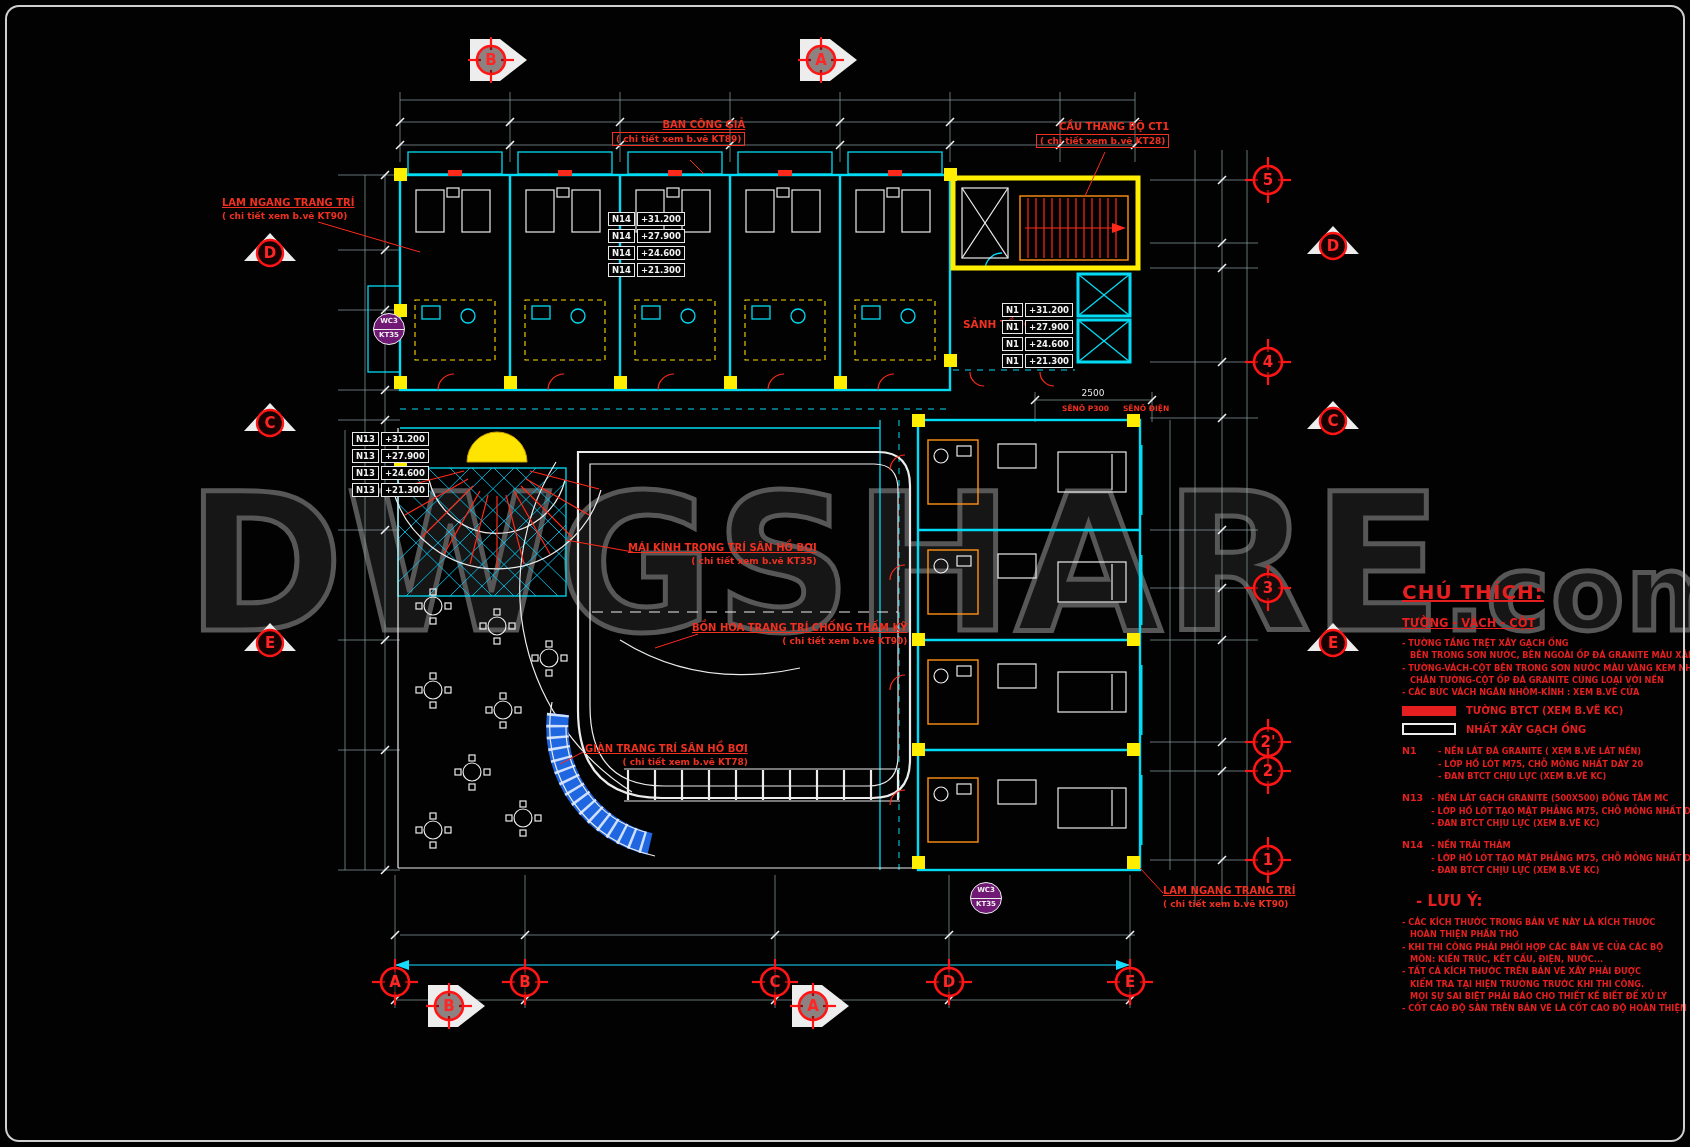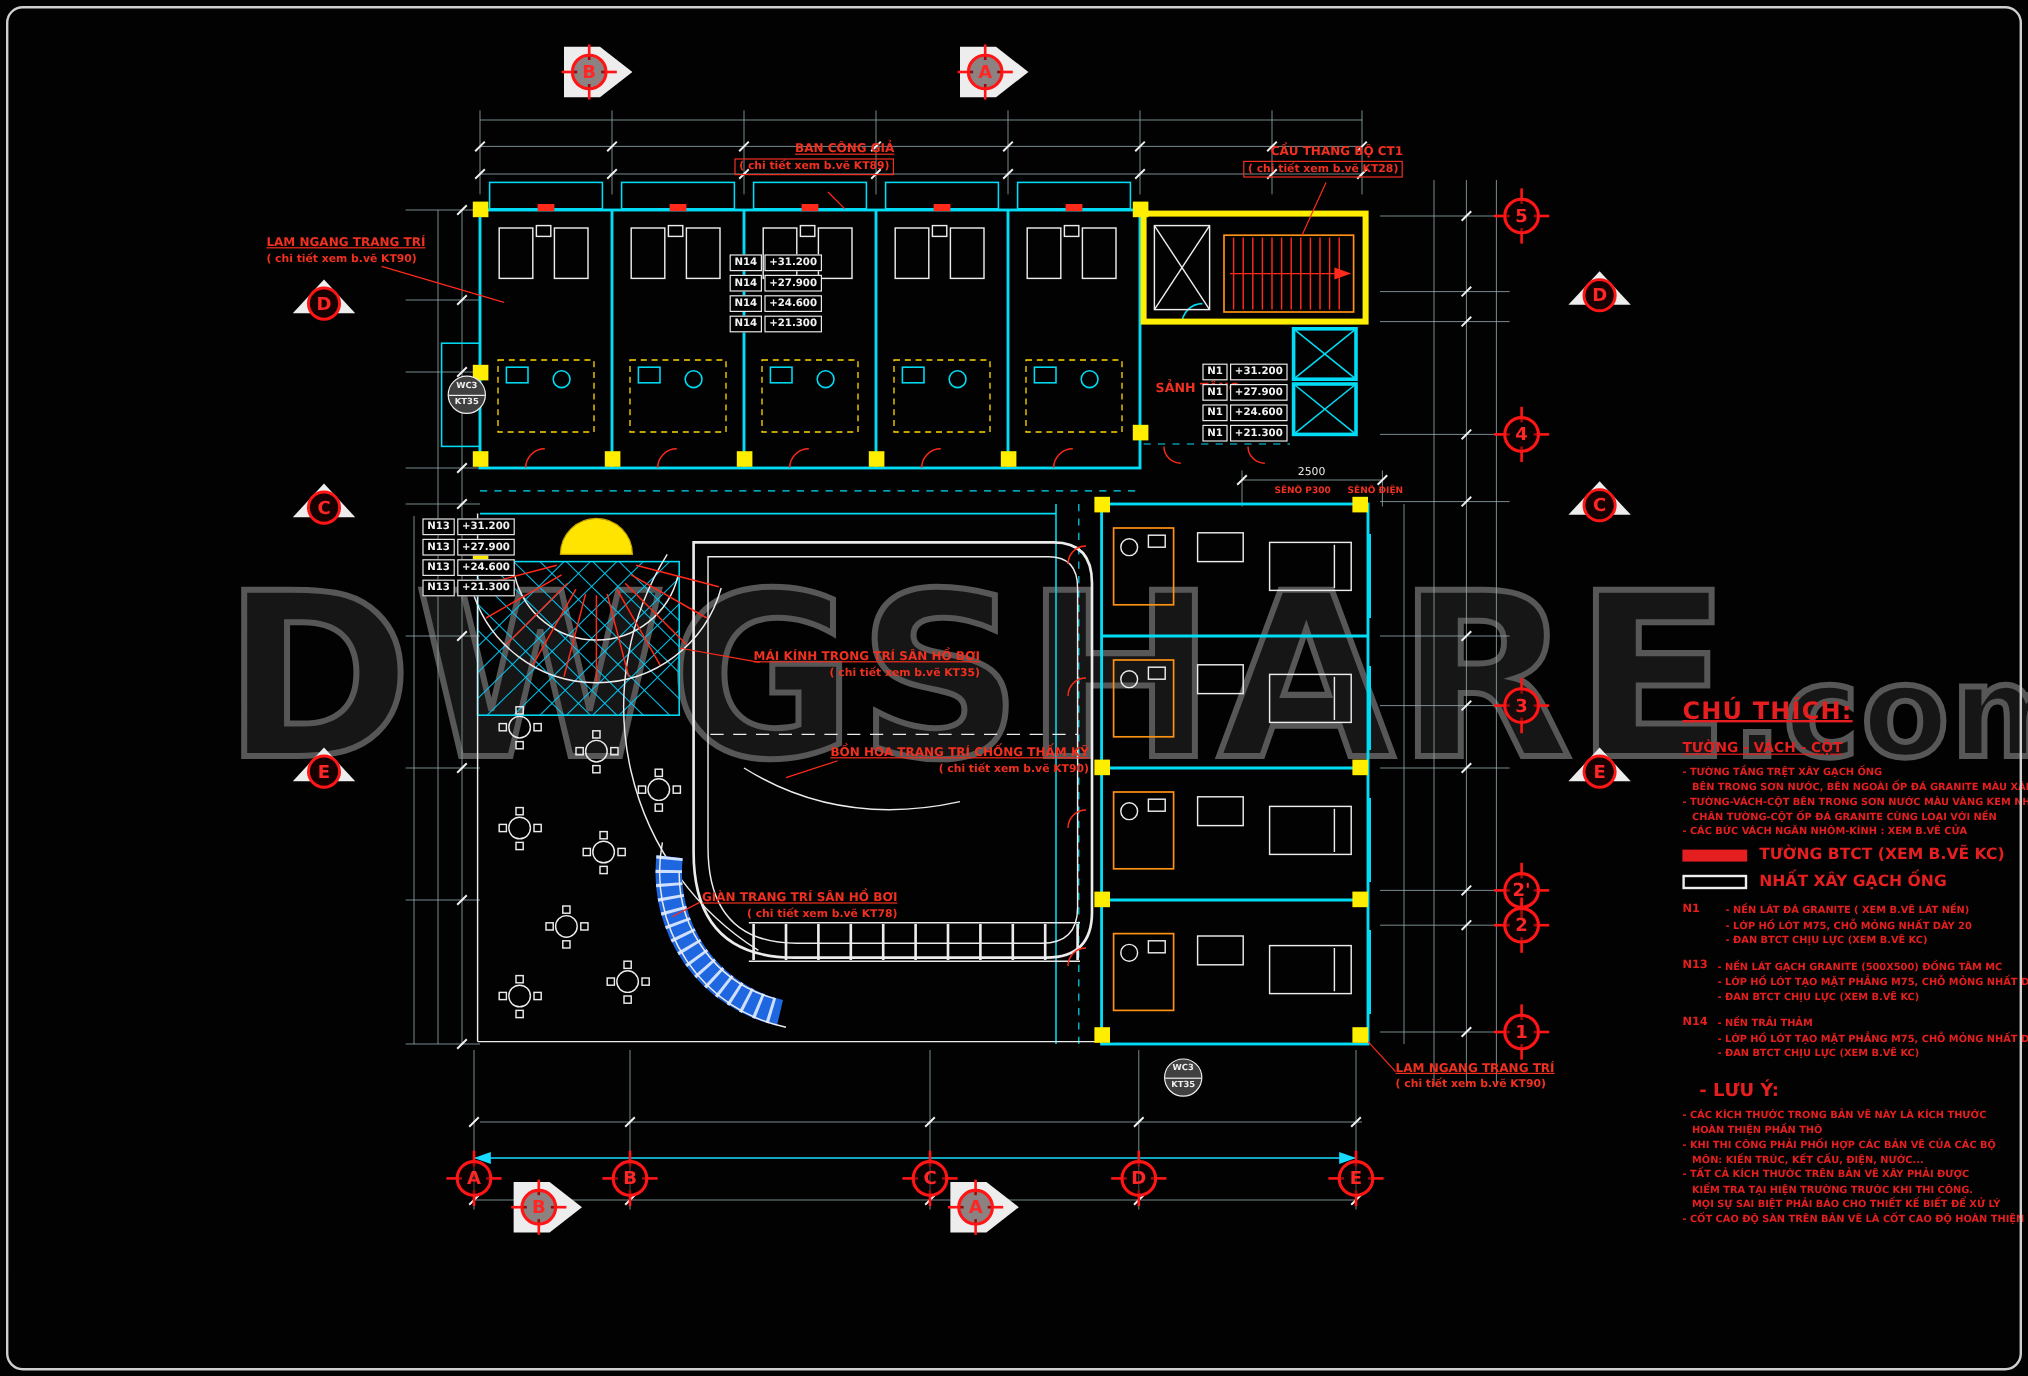--- a/index.html
+++ b/index.html
@@ -44,32 +44,32 @@
   .ov{position:absolute;z-index:3;}
   .callout{color:#f03020;font-weight:bold;font-size:10px;line-height:1.35;text-align:right;white-space:nowrap;}
   .callout .u{text-decoration:underline;}
   .callout .s2{font-size:9px;}
   .callout .box{border:1px solid #f03020;padding:0 3px;display:inline-block;}
   .small-red{color:#f03020;font-weight:bold;font-size:7.5px;white-space:nowrap;display:flex;gap:14px;}
   .elev-table{display:flex;flex-direction:column;gap:3px;}
   .elev-row{display:flex;gap:2px;}
   .elev-cell{border:1px solid #e8e8e8;background:#000;color:#f2f2f2;font-size:8.5px;line-height:12px;height:12px;padding:0 3px;font-weight:bold;white-space:nowrap;}
   .wc{width:30px;height:30px;border-radius:50%;border:1.5px solid #eee;color:#eee;font-size:7px;font-weight:bold;
-      text-align:center;line-height:14px;position:absolute;z-index:3;background:#404040;}
+      text-align:center;line-height:14px;position:absolute;z-index:3;background:#701a75;}
   .wc::after{content:"";position:absolute;left:0;right:0;top:50%;border-top:1px solid #eee;}
 
   .notes{position:absolute;left:1402px;top:580px;width:296px;z-index:3;color:#e51f1f;font-weight:bold;}
   .notes .h1{font-size:20px;text-decoration:underline;letter-spacing:1px;margin-bottom:12px;}
   .notes .h2{font-size:11.5px;text-decoration:underline;margin-bottom:7px;}
   .notes .ln{font-size:8.2px;line-height:1.5;white-space:nowrap;}
   .notes .ind{padding-left:8px;}
   .leg{display:flex;align-items:center;gap:10px;margin-top:7px;}
   .leg .sw1{width:54px;height:10px;background:#e51f1f;}
   .leg .sw2{width:50px;height:8px;border:2px solid #eee;background:#000;}
-  .leg .lab{font-size:13px;}
+  .leg .lab{font-size:10px;}
   .fl{display:flex;gap:8px;margin-top:10px;}
   .fl .code{width:28px;font-size:9.5px;}
   .fl .lns{flex:1;}
   .luu{font-size:15px;margin:16px 0 6px 14px;}
 
   .title{position:absolute;left:420px;width:760px;top:1044px;text-align:center;z-index:3;color:#d42222;font-weight:bold;}
   .title .main{font-size:27px;letter-spacing:.5px;}
   .title .sub{font-size:15px;margin-top:7px;}
 </style>
 </head>

